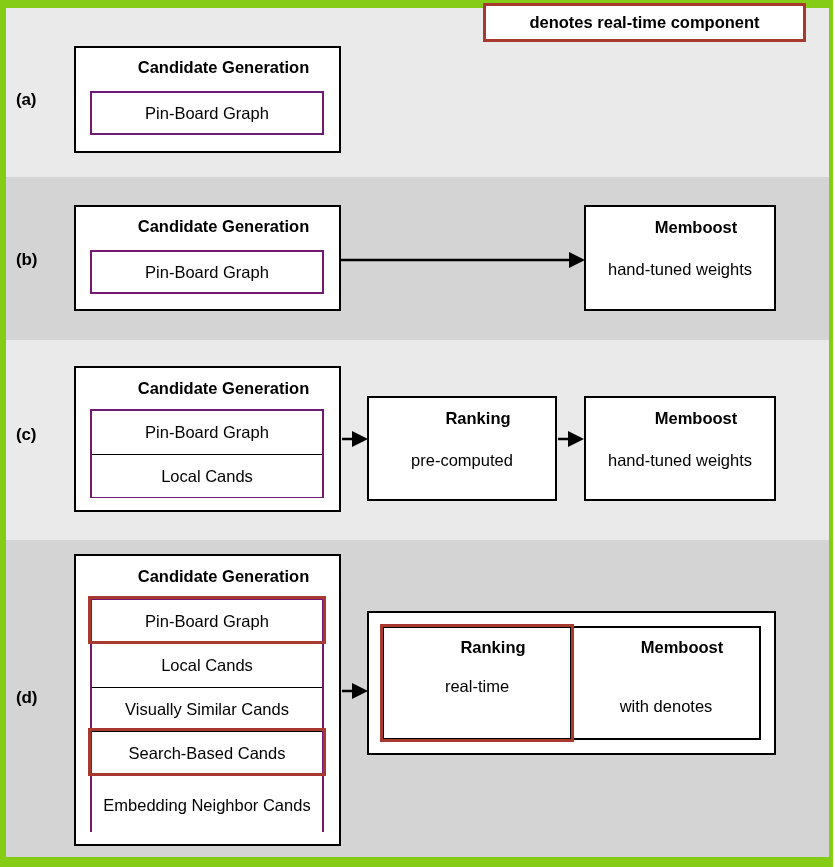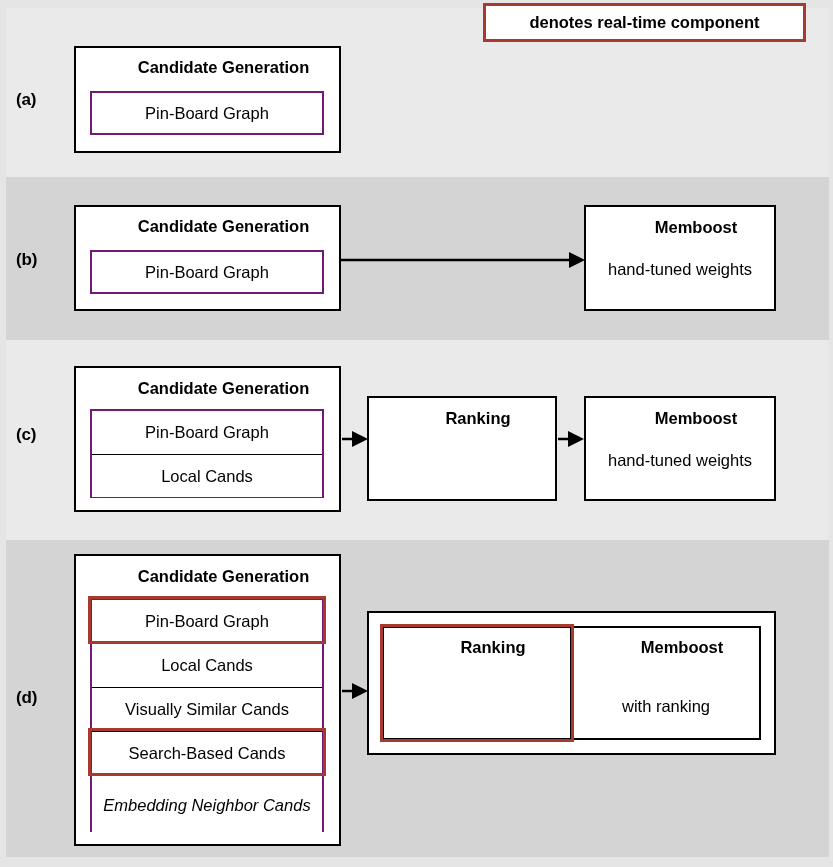--- a/index.html
+++ b/index.html
@@ -8,21 +8,21 @@
     background: #ffffff;
   }
   body {
     font-family: "Liberation Sans", sans-serif;
     -webkit-font-smoothing: antialiased;
   }
   #canvas {
     position: relative;
     width: 833px;
     height: 867px;
-    background: #e5e5e5;
+    background: #84cc16;
     overflow: hidden;
   }
 
   
   .band {
     position: absolute;
     left: 6px;
     width: 823px;
   }
   .band-light { background: #eaeaea; }
@@ -184,20 +184,21 @@
 
   <div class="arrow" style="left:342px;top:429px;width:26px;height:20px;">
     <svg width="26" height="20" viewBox="0 0 26 20">
       <line x1="0" y1="10" x2="12" y2="10" stroke="#000" stroke-width="2.5"></line>
       <polygon points="10,2 26,10 10,18" fill="#000"></polygon>
     </svg>
   </div>
 
   <div class="box" style="left:367px;top:396px;width:190px;height:105px;">
     <div class="box-title" style="top:11px;">Ranking</div>
+    <div class="box-sub" style="top:52px;">pre-computed</div>
   </div>
 
   <div class="arrow" style="left:558px;top:429px;width:26px;height:20px;">
     <svg width="26" height="20" viewBox="0 0 26 20">
       <line x1="0" y1="10" x2="12" y2="10" stroke="#000" stroke-width="2.5"></line>
       <polygon points="10,2 26,10 10,18" fill="#000"></polygon>
     </svg>
   </div>
 
   <div class="box" style="left:584px;top:396px;width:192px;height:105px;">
@@ -208,39 +209,40 @@
   <div class="panel-letter" style="left:16px;top:688px;">(d)</div>
 
   <div class="box" style="left:74px;top:554px;width:267px;height:292px;">
     <div class="box-title" style="top:11px;">Candidate Generation</div>
   </div>
   <div class="cand-list" style="left:90px;top:598px;width:234px;height:234px;">
     <div class="cand-row" style="height:44px;">Pin-Board Graph</div>
     <div class="cand-row" style="height:44px;">Local Cands</div>
     <div class="cand-row" style="height:44px;">Visually Similar Cands</div>
     <div class="cand-row" style="height:44px;">Search-Based Cands</div>
-    <div class="cand-row" style="height:58px;font-style:italic;">Embedding Neighbor Cands</div>
+    <div class="cand-row" style="height:58px;">Embedding Neighbor Cands</div>
   </div>
 
   <div class="rt-outline" style="left:88px;top:596px;width:238px;height:48px;"></div>
   <div class="rt-outline" style="left:88px;top:728px;width:238px;height:48px;"></div>
 
   <div class="arrow" style="left:342px;top:681px;width:26px;height:20px;">
     <svg width="26" height="20" viewBox="0 0 26 20">
       <line x1="0" y1="10" x2="12" y2="10" stroke="#000" stroke-width="2.5"></line>
       <polygon points="10,2 26,10 10,18" fill="#000"></polygon>
     </svg>
   </div>
 
   <div class="box" style="left:367px;top:611px;width:409px;height:144px;"></div>
 
   <div class="split-cell" style="left:382px;top:626px;width:190px;height:114px;">
     <div class="box-title" style="top:10px;">Ranking</div>
+    <div class="box-sub" style="top:48px;">real-time</div>
   </div>
 
   <div class="split-cell" style="left:571px;top:626px;width:190px;height:114px;">
     <div class="box-title" style="top:10px;">Memboost</div>
-    <div class="box-sub" style="top:68px;">with ranking</div>
+    <div class="box-sub" style="top:68px;">with denotes</div>
   </div>
 
   <div class="rt-outline" style="left:380px;top:624px;width:194px;height:118px;"></div>
 
 </div>
 
 </body></html>

